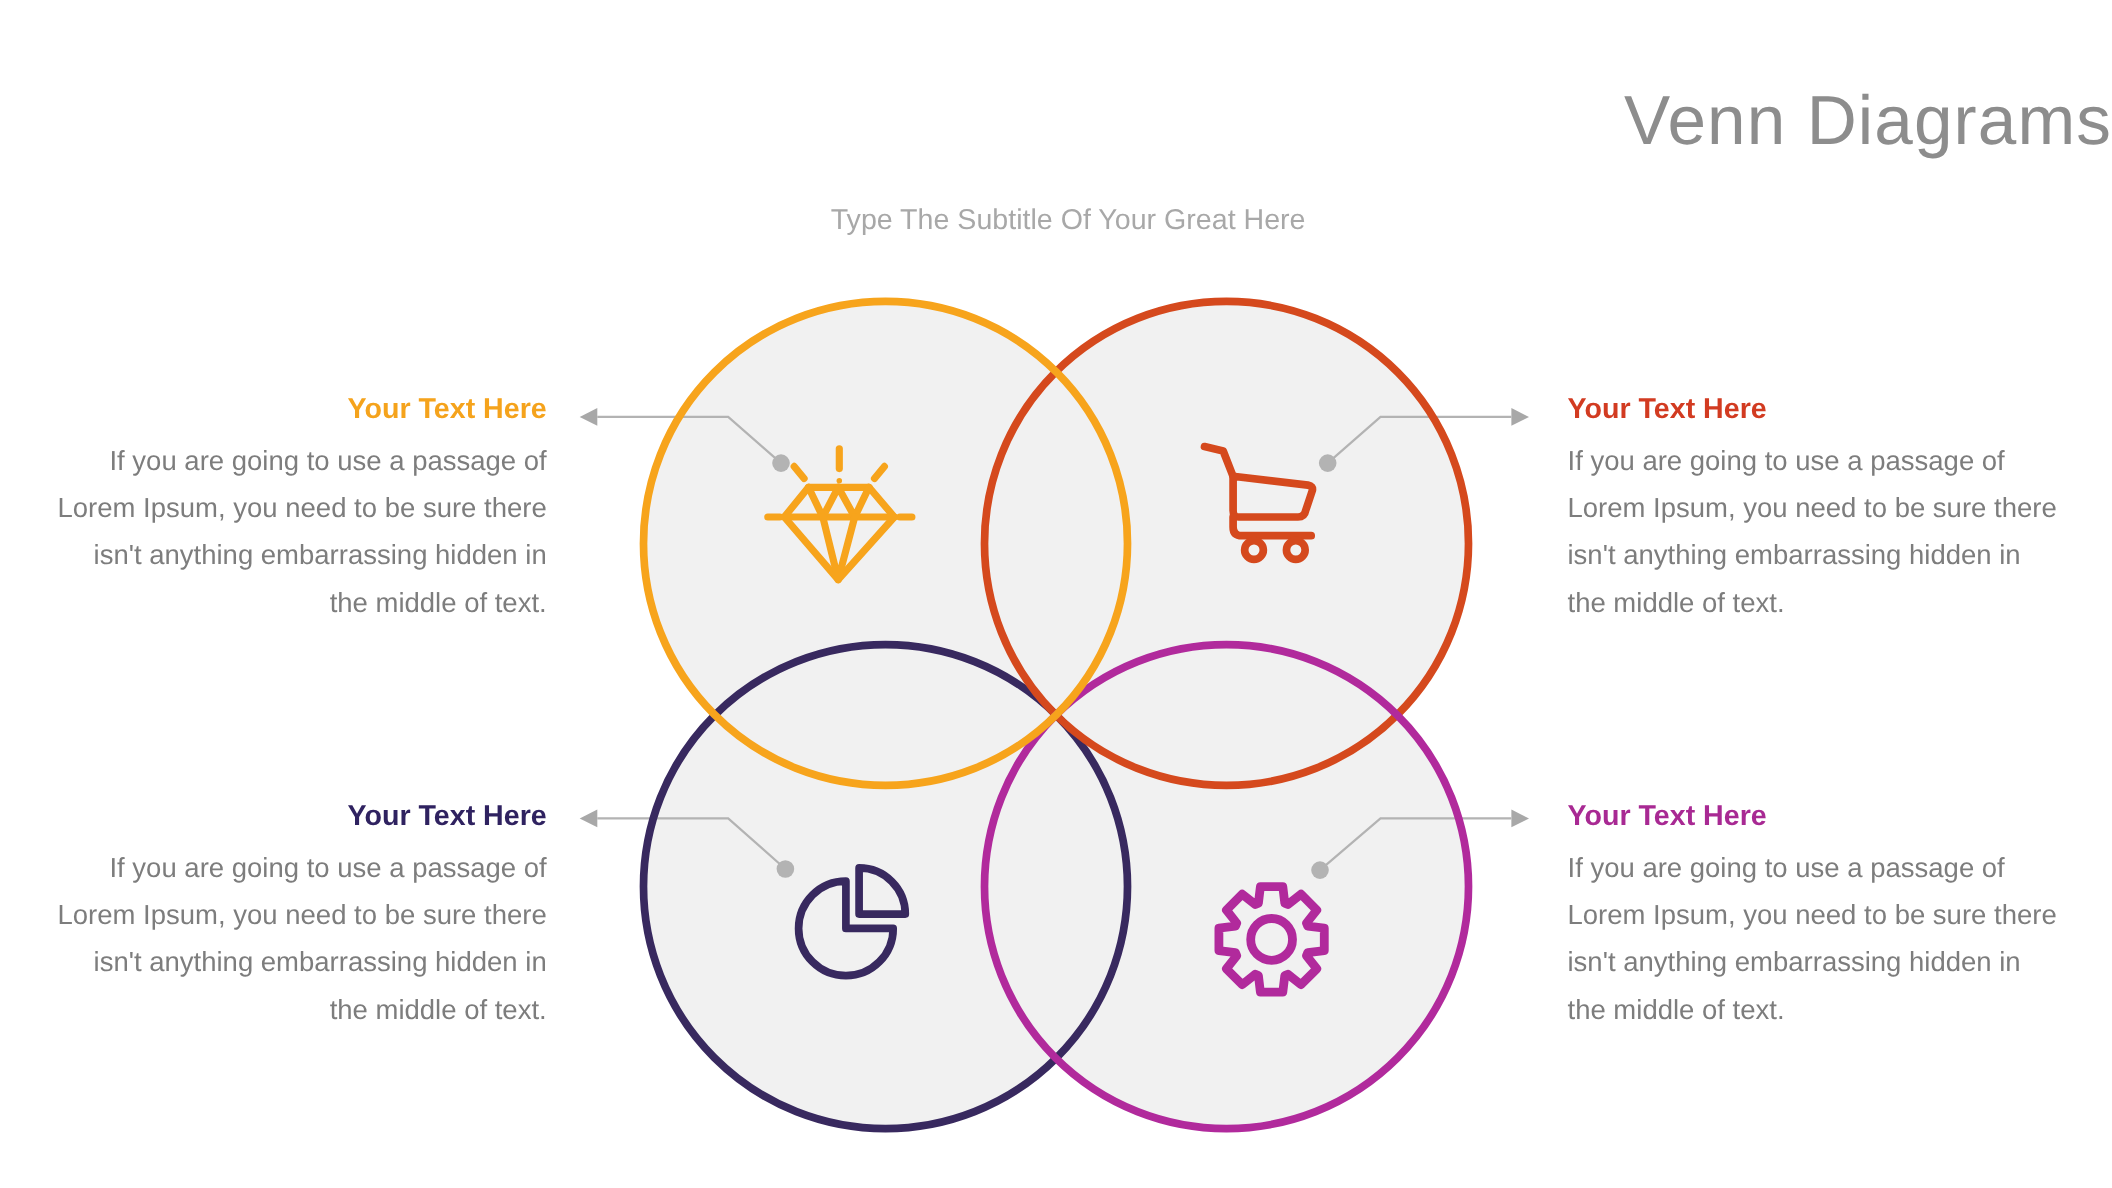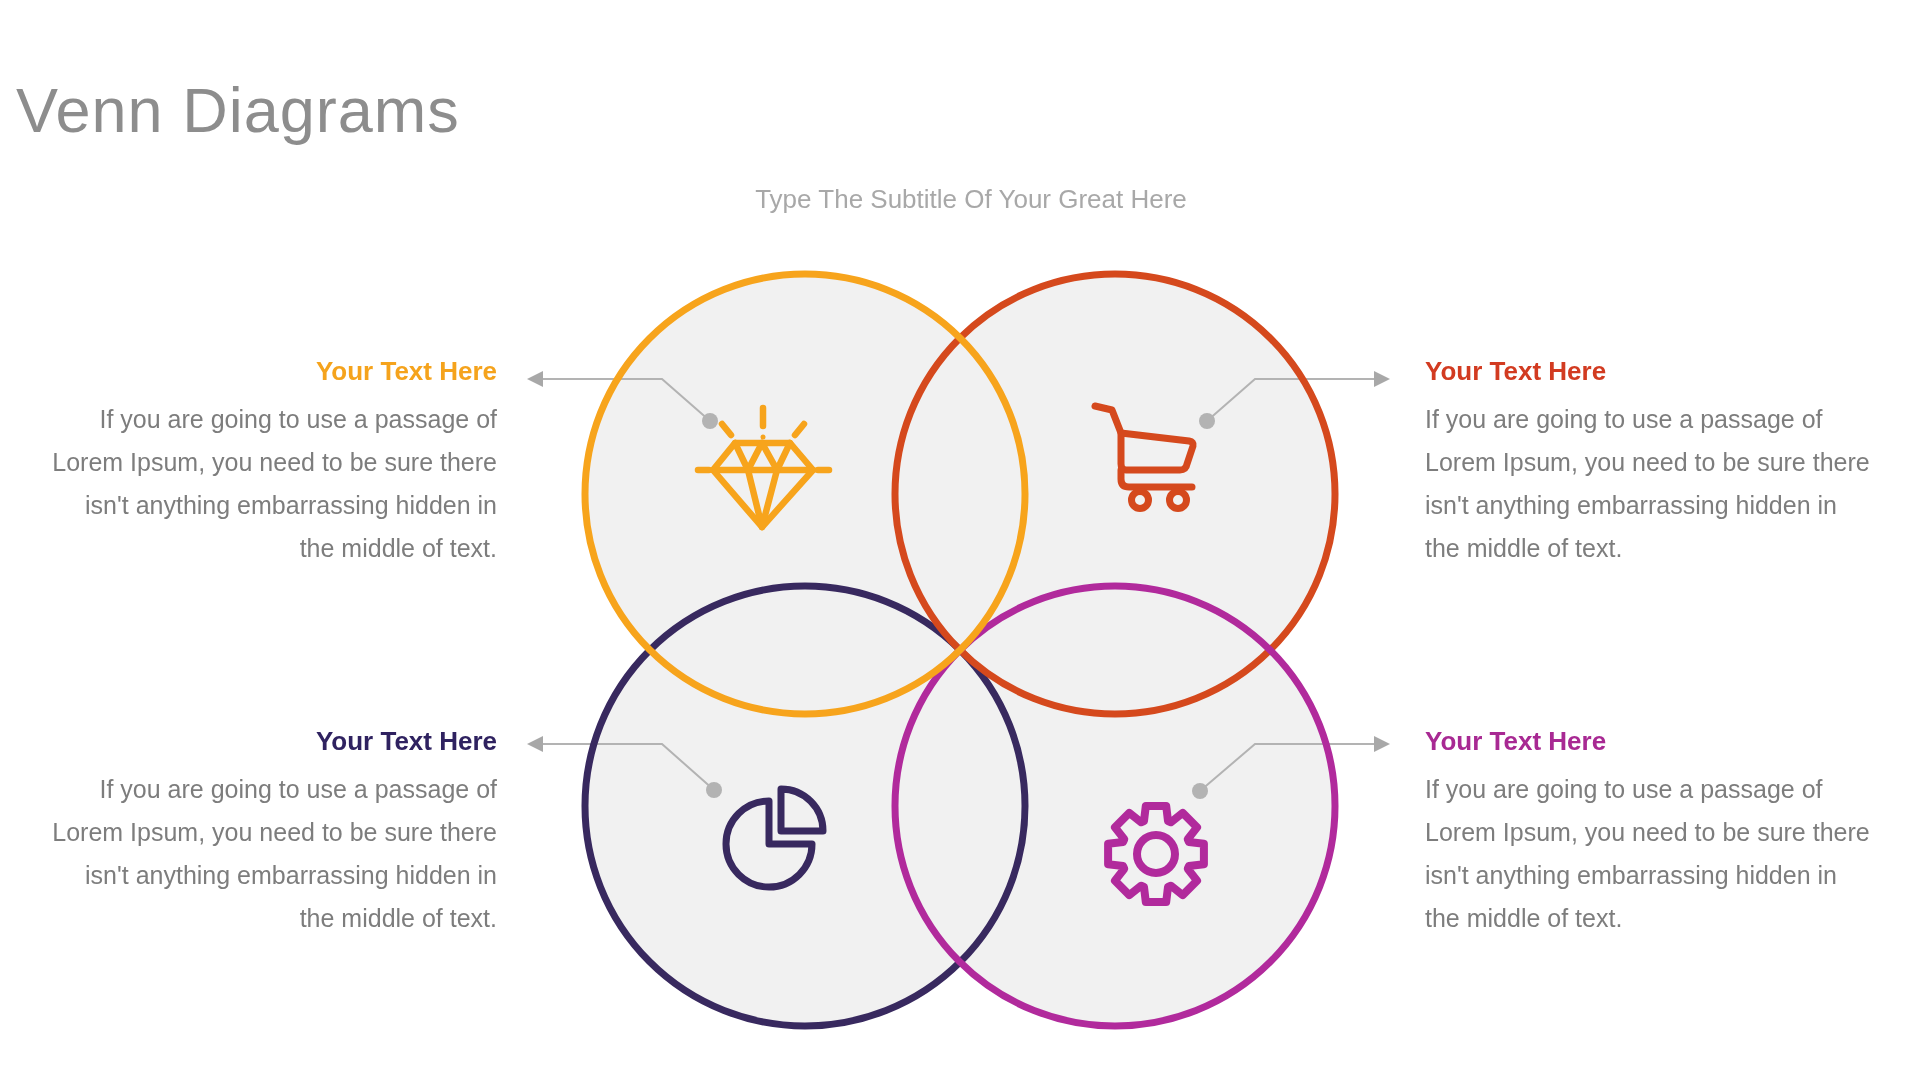--- a/index.html
+++ b/index.html
@@ -6,21 +6,21 @@
   html, body {
     width: 1920px; height: 1080px;
     background: #ffffff;
     font-family: "Liberation Sans", sans-serif;
     overflow: hidden;
     position: relative;
   }
   .page-title {
     position: absolute;
     top: 74px; left: 0; width: 1920px;
-    text-align: left;
+    text-align: right;
     font-size: 63px;
     letter-spacing: 1px;
     font-weight: normal;
     padding-left: 16px;
   }
   .page-subtitle {
     position: absolute;
     top: 184px; left: 0; width: 1920px;
     text-align: center;
     font-size: 26px;

